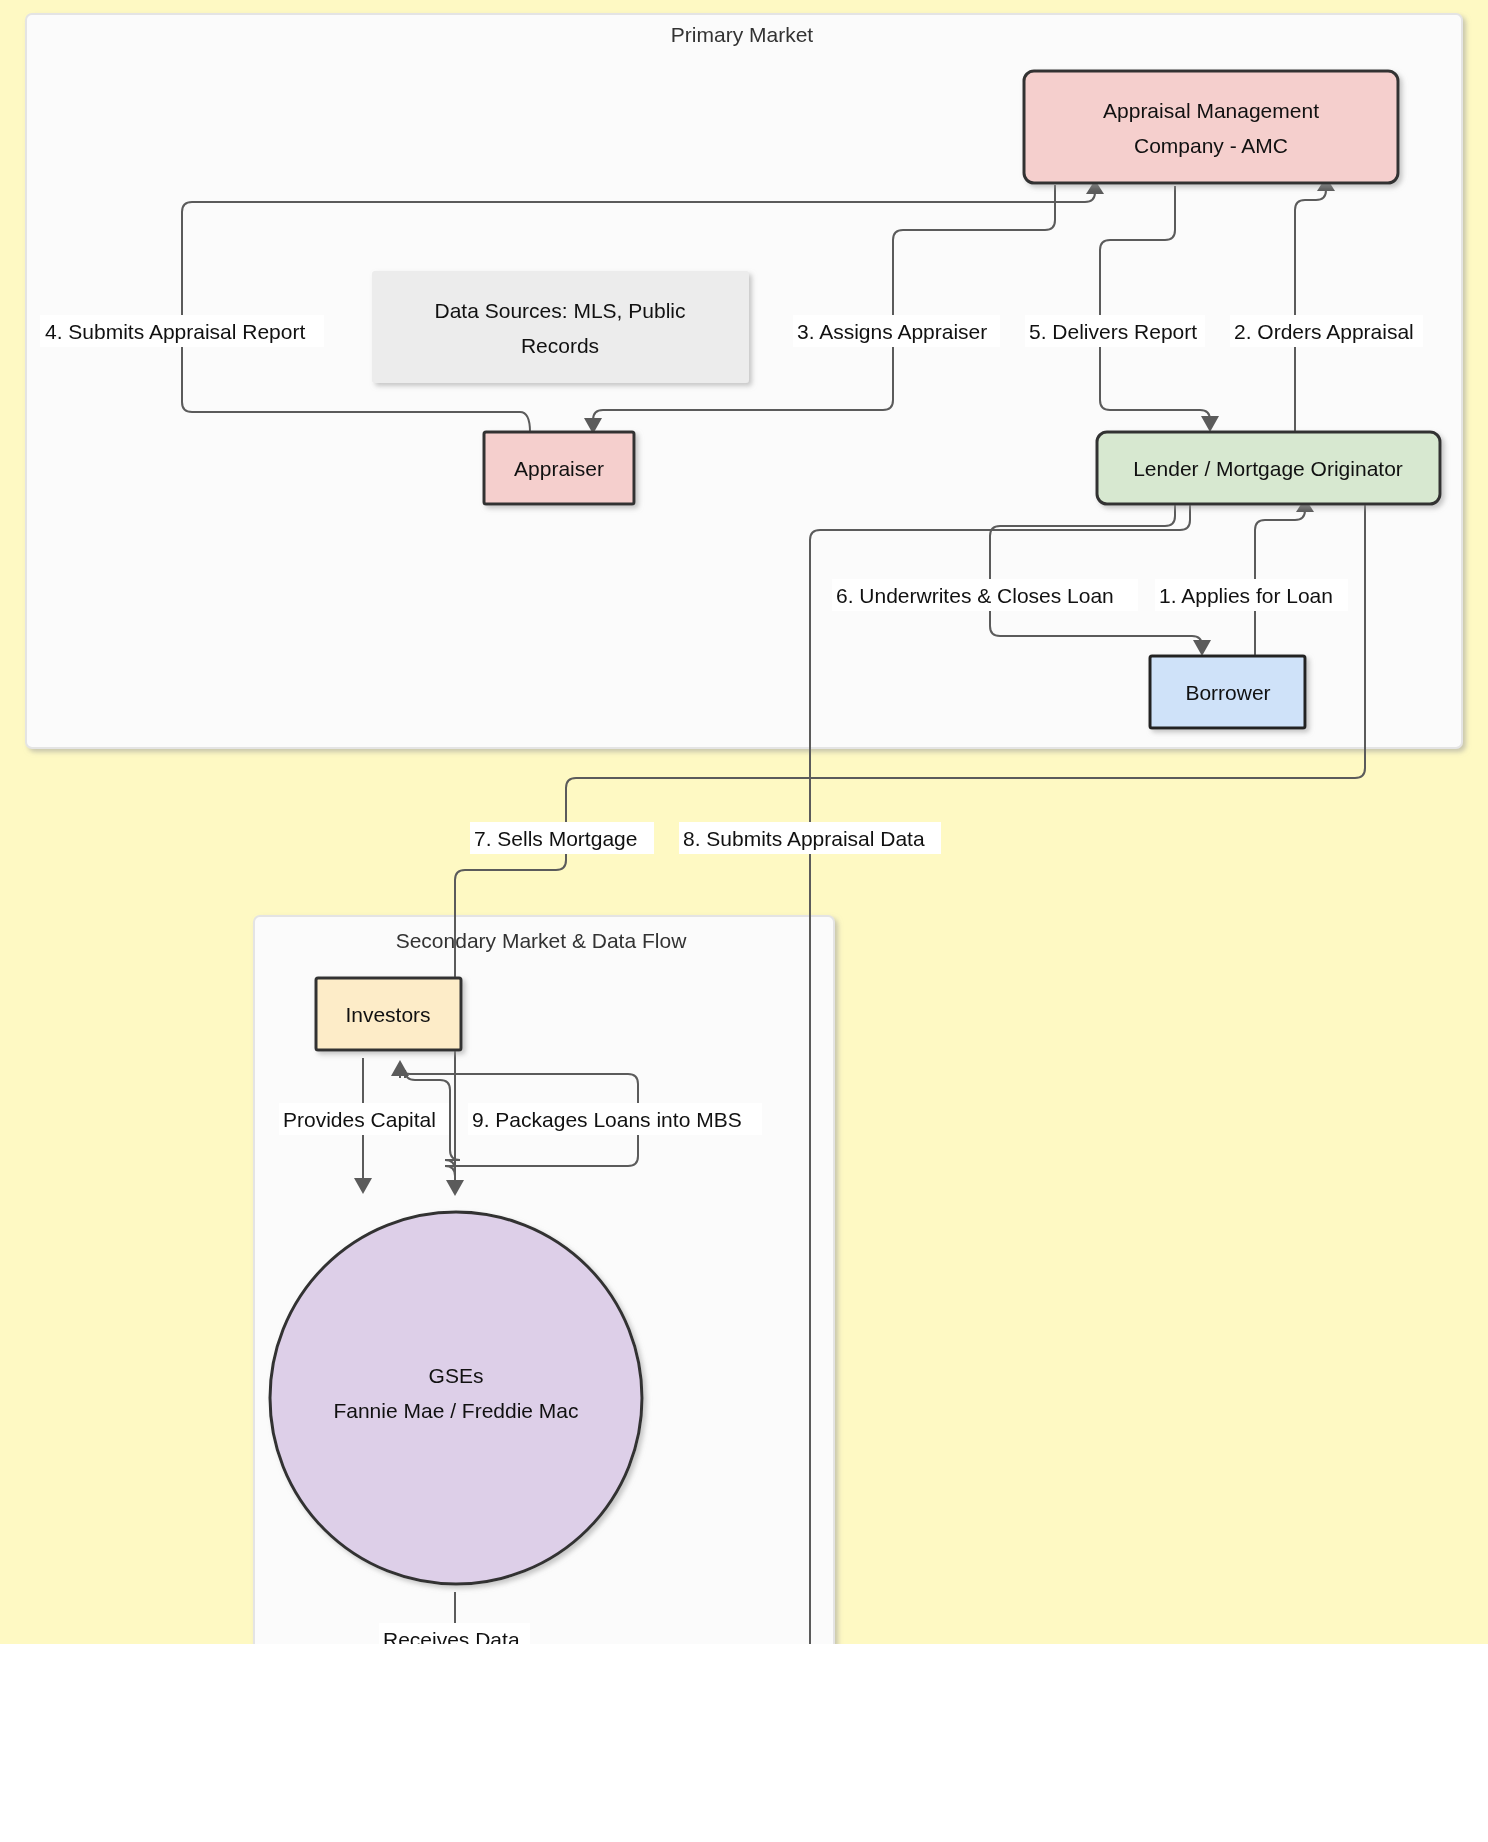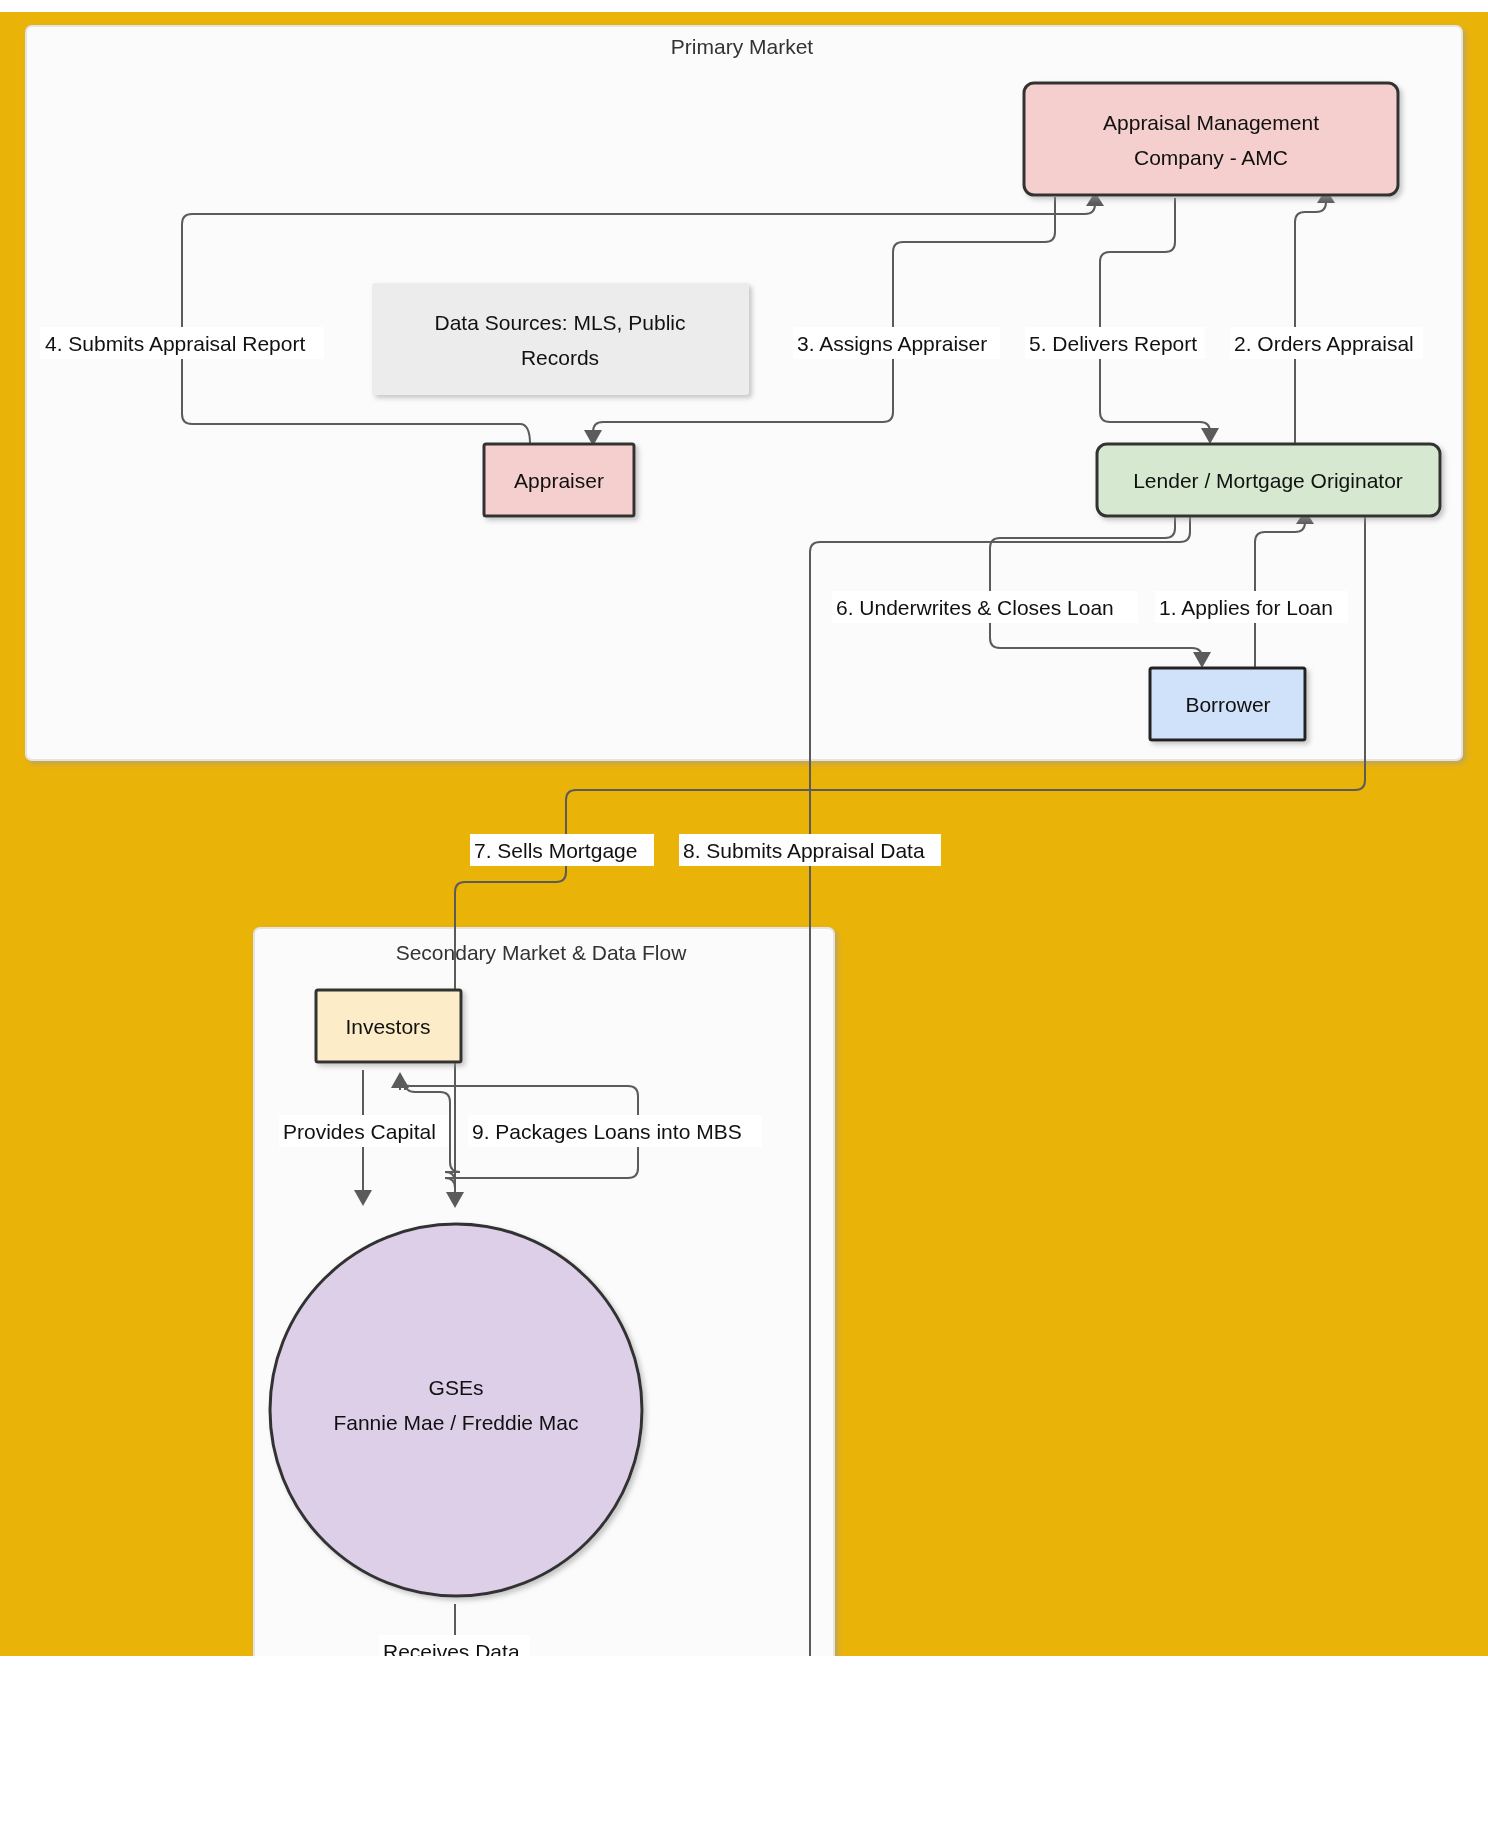--- a/index.html
+++ b/index.html
@@ -1,17 +1,17 @@
 <!DOCTYPE html>
 <html><head>
 <meta charset="utf-8">
 <style>
   html,body{margin:0;padding:0;background:#ffffff;}
   body{width:1488px;height:1842px;font-family:"Liberation Sans",sans-serif;}
-  #stage{position:relative;width:1488px;height:1644px;overflow:hidden;background:#eab308;margin-top:12px;}
+  #stage{position:relative;width:1488px;height:1644px;overflow:hidden;background:#fef9c3;}
   svg{position:absolute;left:0;top:0;width:1488px;height:1842px;}
   .nodeLabel{font-family:"Liberation Sans",sans-serif;font-size:21px;fill:#111111;}
   .clusterTitle{font-family:"Liberation Sans",sans-serif;font-size:21px;fill:#333333;}
   .edgeLabel{font-family:"Liberation Sans",sans-serif;font-size:21px;fill:#111111;}
   .edgeLabelBg{fill:#ffffff;}
   .flowline{fill:none;stroke:#5b5b5b;stroke-width:2;}
   .arrowhead{fill:#5b5b5b;stroke:none;}
   .cluster-rect{fill:#fbfbfb;stroke:#e4e4e4;stroke-width:2;}
   .shadow{filter:url(#dropshade);}
 </style>

